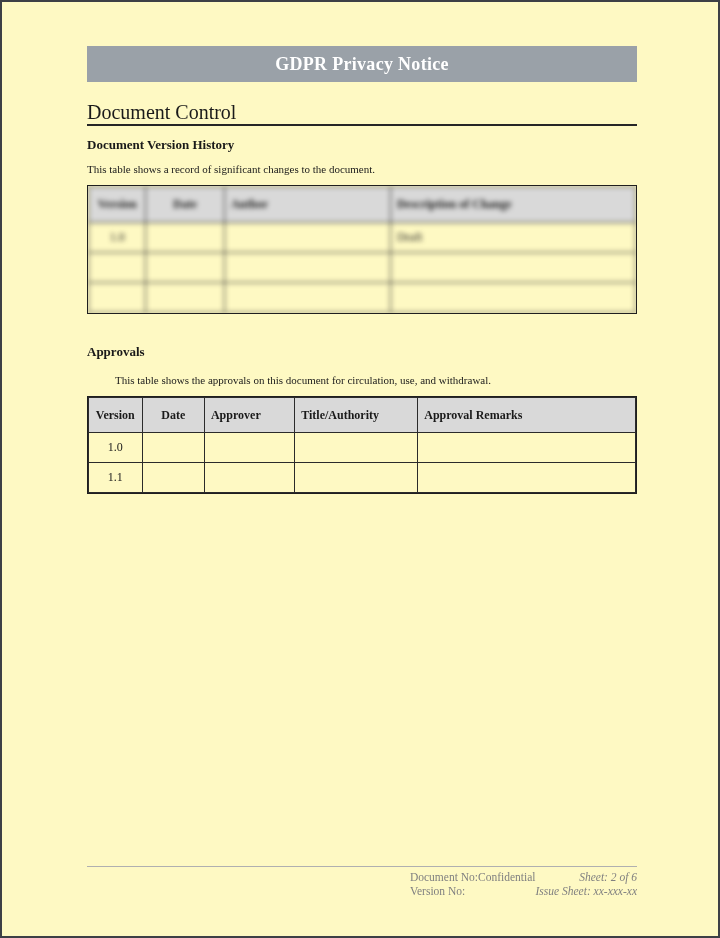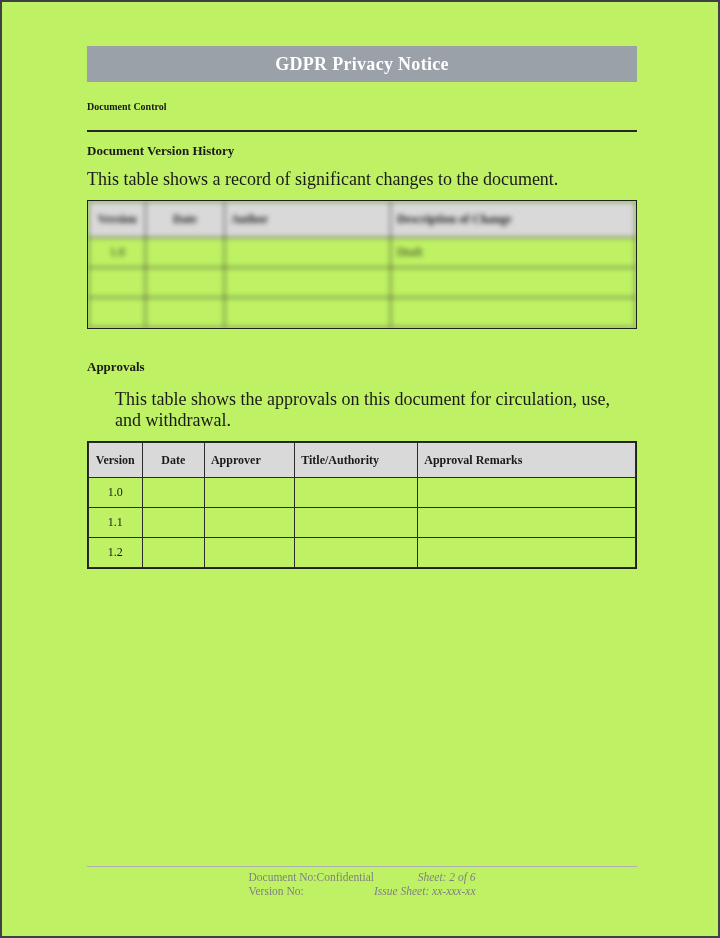--- a/index.html
+++ b/index.html
@@ -1,20 +1,20 @@
 <!DOCTYPE html>
 <html><head>
 <meta charset="utf-8">
 <style>
   html, body { margin: 0; padding: 0; background: #ffffff; }
   .page {
     position: relative;
     width: 720px; height: 938px;
     box-sizing: border-box;
-    background: #bef264;
+    background: #fef9c3;
     border: 2px solid #3d4045;
     font-family: "Liberation Serif", serif;
     color: #1a1a1a;
     overflow: hidden;
   }
   .content {
     position: absolute;
     left: 85px; right: 81px; top: 0;
     padding-top: 44px;
   }
@@ -23,33 +23,33 @@
     background: #9aa1a8;
     color: #ffffff;
     font-size: 18px;
     font-weight: bold;
     text-align: center;
     line-height: 36px;
     letter-spacing: 0.3px;
   }
   .h-control {
     margin-top: 19px;
-    font-size: 10px;
-    font-weight: bold;
-    padding-bottom: 18px;
+    font-size: 20px;
+    font-weight: normal;
+    padding-bottom: 0;
     border-bottom: 2px solid #262626;
   }
   .h-sub {
     margin-top: 11px;
     font-size: 13px;
     font-weight: bold;
   }
   .para {
     margin-top: 10px;
-    font-size: 18px;
+    font-size: 11px;
   }
   .tbl-wrap {
     margin-top: 10px;
     border: 1px solid #1f1f1f;
   }
   .tbl-wrap.blur-wrap { overflow: hidden; }
   .blurred { filter: blur(2.4px); }
   table.doc-table {
     width: 100%;
     border-collapse: collapse;
@@ -74,21 +74,21 @@
     text-align: center;
   }
   .tbl-wrap.blur-wrap table.doc-table th { height: 23px; }
   .gap-approvals { margin-top: 30px; }
   .footer {
     position: absolute;
     left: 85px; right: 81px; top: 864px;
     border-top: 1px solid #b0b0b0;
     padding-top: 3px;
     display: flex;
-    justify-content: center;
+    justify-content: flex-end;
     color: #808080;
     font-size: 11.5px;
     line-height: 14px;
   }
   .footer .col { display: flex; flex-direction: column; }
   .footer .col.center { text-align: center; }
   .footer .col.right { text-align: right; font-style: italic; }
 </style>
 </head>
 <body>
@@ -175,27 +175,20 @@
               <td></td>
               <td></td>
             </tr>
             <tr>
               <td>1.1</td>
               <td></td>
               <td></td>
               <td></td>
               <td></td>
             </tr>
-            <tr>
-              <td>1.2</td>
-              <td></td>
-              <td></td>
-              <td></td>
-              <td></td>
-            </tr>
           </tbody>
         </table>
     </div>
 
   </div>
 
   <div class="footer">
     <div class="col">
       <span>Document No:</span>
       <span>Version No:</span>

